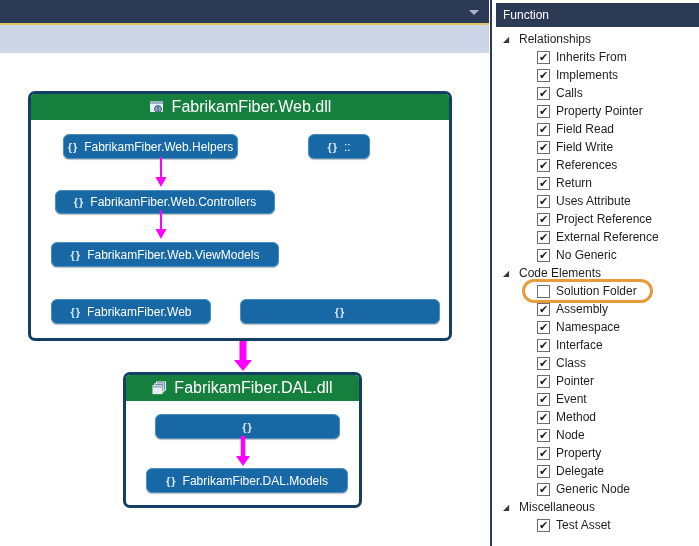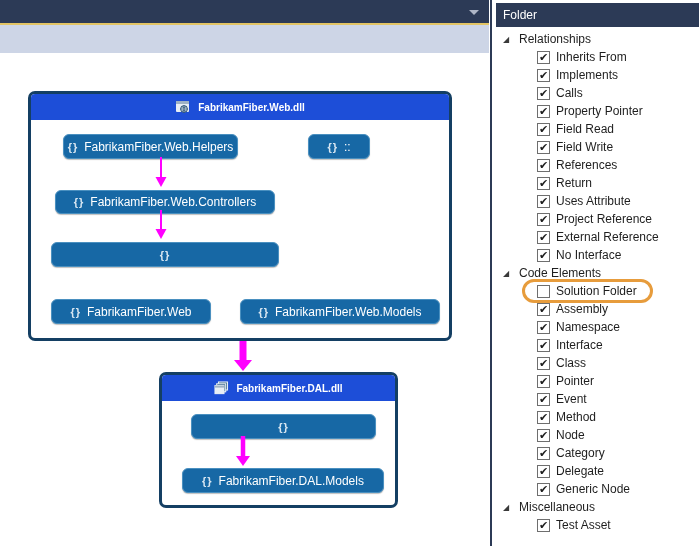--- a/index.html
+++ b/index.html
@@ -11,23 +11,23 @@
   .dropdown-arrow{position:absolute;right:10px;top:10px;width:0;height:0;
     border-left:5px solid transparent;border-right:5px solid transparent;border-top:5px solid #aeb6c6;cursor:pointer;}
   .toolbar2{position:absolute;left:0;top:25px;width:489px;height:28px;background:#cdd5e6;}
   .canvas{position:absolute;left:0;top:53px;width:489px;height:493px;background:#fff;}
 
   
   .vline{position:absolute;left:490px;top:0;width:2px;height:546px;background:#2c3a56;}
 
   
   .group{position:absolute;box-sizing:border-box;background:#fff;border:3px solid #143f63;border-radius:7px;overflow:hidden;}
-  .group-header{height:26px;background:#1d4ed8;color:#fff;font-size:10px;display:flex;align-items:center;justify-content:center;gap:7px;font-weight:bold;}
+  .group-header{height:26px;background:#15803d;color:#fff;font-size:16px;display:flex;align-items:center;justify-content:center;gap:7px;}
   .group-web{left:28px;top:91px;width:424px;height:250px;}
-  .group-dal{left:123px;top:372px;width:239px;height:136px;margin-left:36px;}
+  .group-dal{left:123px;top:372px;width:239px;height:136px;}
 
   .node{position:absolute;box-sizing:border-box;background:#1768a5;border:1px solid #4a90c0;border-radius:6px;
     color:#fff;font-size:12px;display:flex;align-items:center;justify-content:center;gap:6px;cursor:pointer;
     box-shadow:0 1px 1px rgba(0,0,0,0.25);}
   .node-icon{font-size:11px;font-weight:bold;color:#d9e7f2;letter-spacing:1px;}
 
   .arrows{position:absolute;left:0;top:0;width:699px;height:546px;pointer-events:none;}
 
   
   .filters{position:absolute;left:496px;top:0;width:203px;height:546px;background:#fff;}
@@ -73,28 +73,28 @@
     <div class="node" style="left:277px;top:40px;width:62px;height:25px;">
       <span class="node-icon">{}</span>
       <span>::</span>
     </div>
     <div class="node" style="left:24px;top:96px;width:220px;height:24px;">
       <span class="node-icon">{}</span>
       <span>FabrikamFiber.Web.Controllers</span>
     </div>
     <div class="node" style="left:20px;top:148px;width:228px;height:25px;">
       <span class="node-icon">{}</span>
+      <span>FabrikamFiber.Web.ViewModels</span>
     </div>
     <div class="node" style="left:20px;top:205px;width:160px;height:25px;">
       <span class="node-icon">{}</span>
       <span>FabrikamFiber.Web</span>
     </div>
     <div class="node" style="left:209px;top:205px;width:200px;height:25px;">
       <span class="node-icon">{}</span>
-      <span>FabrikamFiber.Web.Models</span>
     </div>
   </div>
 
   <div class="group group-dal">
     <div class="group-header">
       <svg class="hicon" width="15" height="14" viewBox="0 0 15 14">
         <rect x="4.5" y="1" width="9" height="8" fill="#2c5d82" stroke="#e8eef5" stroke-width="1.1"></rect>
         <rect x="2.7" y="2.8" width="9" height="8" fill="#2c5d82" stroke="#e8eef5" stroke-width="1.1"></rect>
         <rect x="1" y="4.6" width="9" height="8" fill="#e8eef5" stroke="#e8eef5" stroke-width="1.1"></rect>
         <rect x="1" y="4.6" width="9" height="2" fill="#9fb2c4"></rect>
@@ -125,21 +125,21 @@
     </g>
     <g>
       <line x1="243" y1="436" x2="243" y2="458" stroke="#ff00ff" stroke-width="4.5"></line>
       <polygon points="243,466 236,456 250,456" fill="#ff00ff"></polygon>
     </g>
   </svg>
 
   <div class="vline"></div>
 
   <div class="filters">
-    <div class="filters-header">Folder</div>
+    <div class="filters-header">Function</div>
     <div class="filter-tree">
         <div class="row group-row">
           <span class="expander">◢</span>
           <span>Relationships</span>
         </div>
         <div class="row item-row">
           <span class="cb">✔</span>
           <span>Inherits From</span>
         </div>
         <div class="row item-row">
@@ -177,21 +177,21 @@
         <div class="row item-row">
           <span class="cb">✔</span>
           <span>Project Reference</span>
         </div>
         <div class="row item-row">
           <span class="cb">✔</span>
           <span>External Reference</span>
         </div>
         <div class="row item-row">
           <span class="cb">✔</span>
-          <span>No Interface</span>
+          <span>No Generic</span>
         </div>
         <div class="row group-row">
           <span class="expander">◢</span>
           <span>Code Elements</span>
         </div>
         <div class="row item-row">
           <div class="highlight"></div>
           <span class="cb"></span>
           <span>Solution Folder</span>
         </div>
@@ -222,21 +222,21 @@
         <div class="row item-row">
           <span class="cb">✔</span>
           <span>Method</span>
         </div>
         <div class="row item-row">
           <span class="cb">✔</span>
           <span>Node</span>
         </div>
         <div class="row item-row">
           <span class="cb">✔</span>
-          <span>Category</span>
+          <span>Property</span>
         </div>
         <div class="row item-row">
           <span class="cb">✔</span>
           <span>Delegate</span>
         </div>
         <div class="row item-row">
           <span class="cb">✔</span>
           <span>Generic Node</span>
         </div>
         <div class="row group-row">

